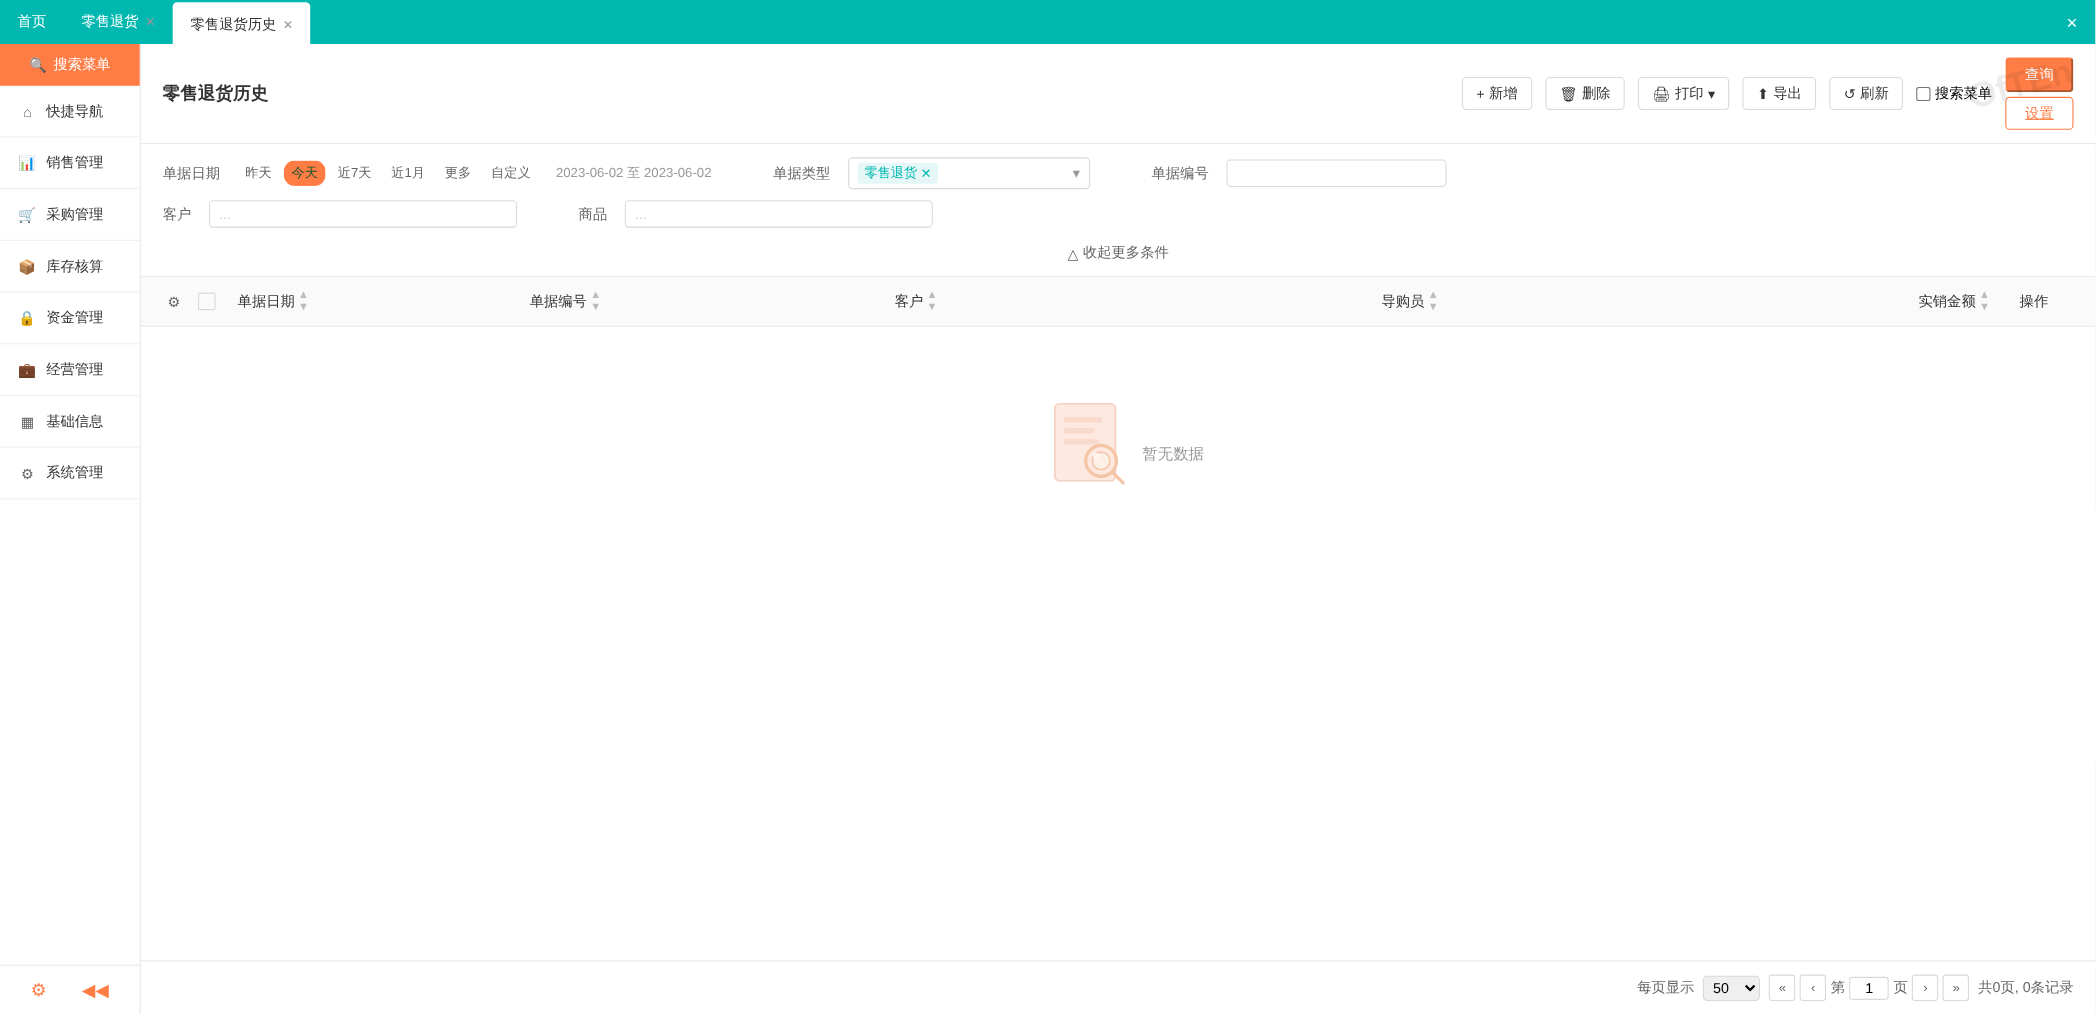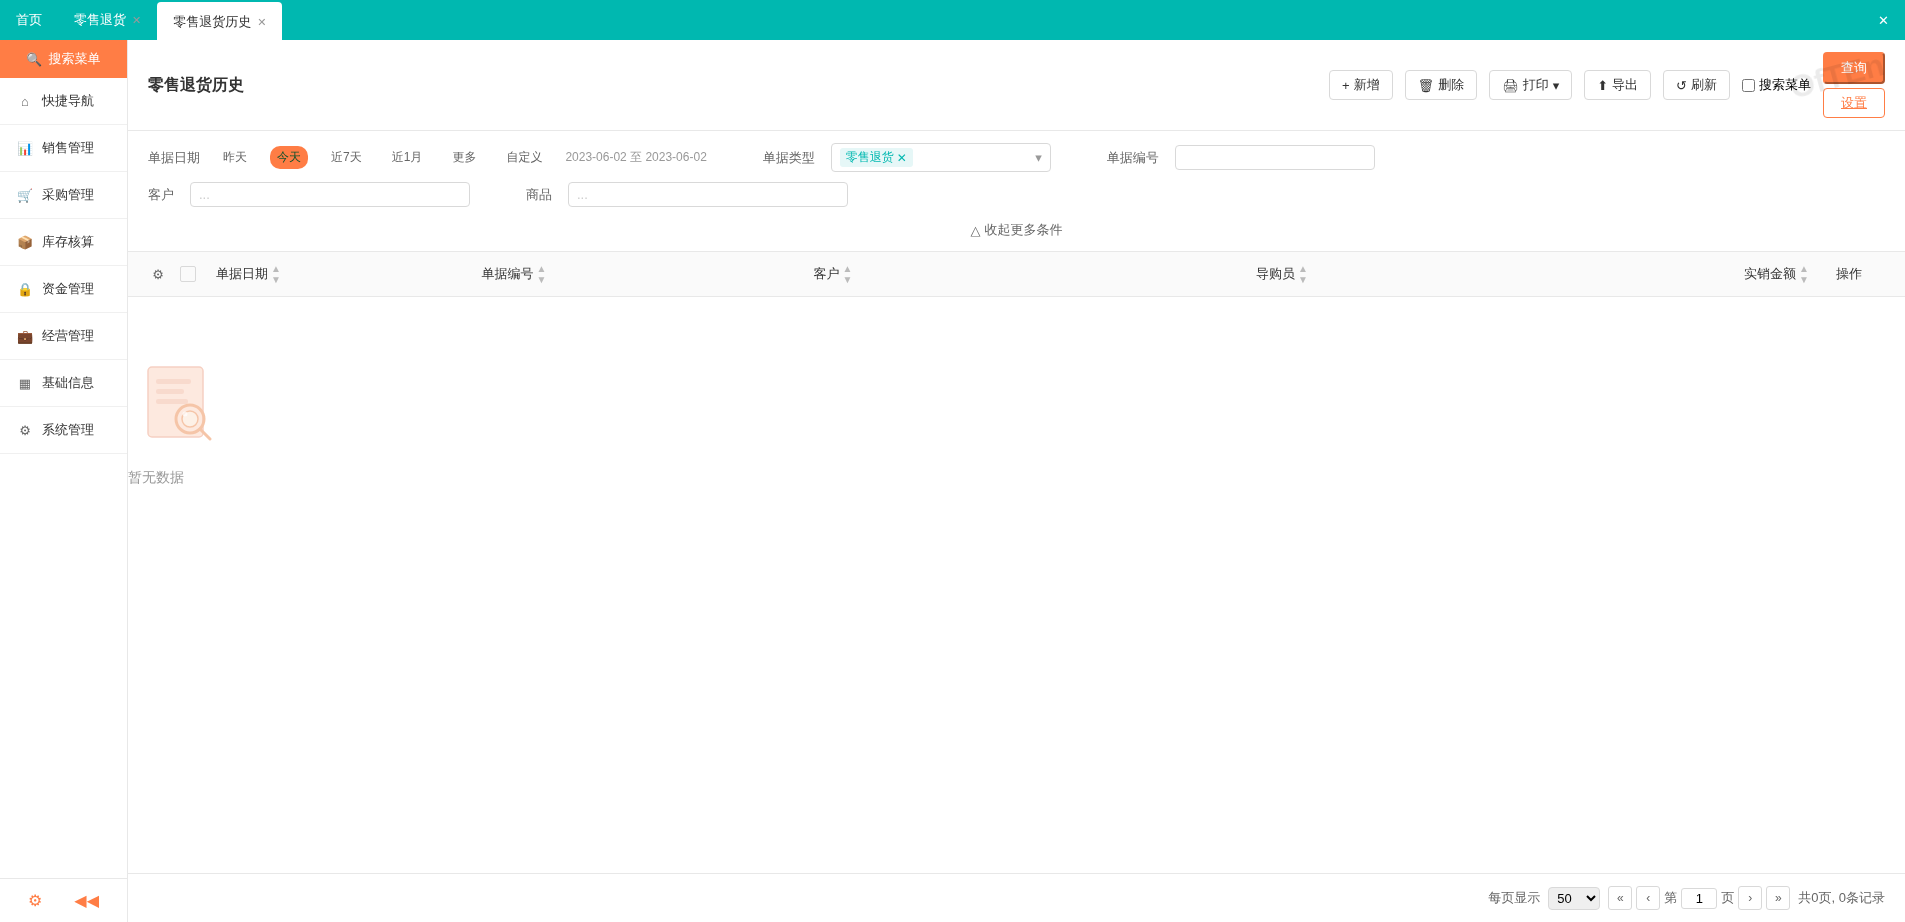--- a/index.html
+++ b/index.html
@@ -32,41 +32,41 @@
     .header-actions { display: flex; align-items: center; gap: 12px; }
     .btn { display: flex; align-items: center; gap: 4px; padding: 5px 12px; border: 1px solid #d9d9d9; border-radius: 4px; cursor: pointer; background: #fff; font-size: 13px; color: #333; }
     .btn-primary { background: #ff7d45; color: #fff; border-color: #ff7d45; border-radius: 4px; padding: 5px 16px; cursor: pointer; font-size: 13px; }
     .btn-setting { background: #fff; color: #ff7d45; border: 1px solid #ff7d45; border-radius: 4px; padding: 5px 16px; cursor: pointer; font-size: 13px; text-decoration: underline; }
     .query-actions { display: flex; flex-direction: column; gap: 4px; }
 
     
     .filter-area { background: #fff; padding: 12px 20px; flex-shrink: 0; border-bottom: 1px solid #e8e8e8; }
     .filter-row { display: flex; align-items: center; gap: 16px; margin-bottom: 10px; flex-wrap: wrap; }
     .filter-label { color: #666; font-size: 13px; white-space: nowrap; }
-    .date-shortcuts { display: flex; align-items: center; gap: 16px; }
+    .date-shortcuts { display: flex; align-items: center; gap: 4px; }
     .date-btn { padding: 2px 6px; border-radius: 3px; cursor: pointer; font-size: 12px; color: #666; border: 1px solid transparent; }
     .date-btn.active { background: #ff7d45; color: #14532d; border-radius: 10px; }
     .date-range { font-size: 12px; color: #999; }
     .filter-input { border: 1px solid #d9d9d9; border-radius: 4px; padding: 4px 8px; font-size: 13px; width: 120px; }
     .filter-select-box { display: flex; align-items: center; border: 1px solid #d9d9d9; border-radius: 4px; padding: 4px 8px; min-width: 200px; cursor: pointer; background: #fff; }
     .filter-tag { background: #e6f7f7; color: #00b8b0; padding: 1px 6px; border-radius: 3px; font-size: 12px; display: flex; align-items: center; gap: 3px; }
     .filter-tag .remove { cursor: pointer; color: #00b8b0; }
     .collapse-btn { display: flex; align-items: center; gap: 4px; color: #666; cursor: pointer; font-size: 13px; margin: 4px auto 0; width: fit-content; }
     .filter-placeholder { color: #ccc; font-size: 13px; }
 
     
     .table-area { flex: 1; background: #fff; overflow: auto; margin: 0; }
     .table-header { display: flex; align-items: center; padding: 8px 16px; background: #fafafa; border-bottom: 1px solid #e8e8e8; position: sticky; top: 0; z-index: 10; }
     .th { font-size: 13px; color: #333; display: flex; align-items: center; gap: 3px; }
     .th .sort { color: #bbb; font-size: 10px; display: flex; flex-direction: column; }
     .settings-icon { width: 28px; height: 28px; display: flex; align-items: center; justify-content: center; color: #666; cursor: pointer; }
     .checkbox { width: 16px; height: 16px; border: 1px solid #d9d9d9; border-radius: 2px; cursor: pointer; margin-right: 8px; }
 
     
-    .empty-state { display: flex; flex-direction: column; justify-content: center; flex: 1; padding: 60px 0; font-family: Liberation Serif, serif; }
+    .empty-state { display: flex; flex-direction: row; align-items: center; justify-content: center; flex: 1; padding: 60px 0; font-family: Liberation Serif, serif; }
     .empty-img { width: 100px; height: 100px; position: relative; }
     .empty-text { color: #999; font-size: 14px; margin-top: 12px; }
 
     
     .pagination { display: flex; align-items: center; justify-content: flex-end; padding: 12px 20px; background: #fff; border-top: 1px solid #e8e8e8; gap: 8px; flex-shrink: 0; }
     .page-size-label { color: #666; font-size: 13px; }
     .page-size-select { border: 1px solid #d9d9d9; border-radius: 4px; padding: 2px 4px; font-size: 13px; }
     .page-nav { display: flex; align-items: center; gap: 4px; }
     .page-nav-btn { width: 24px; height: 24px; display: flex; align-items: center; justify-content: center; border: 1px solid #d9d9d9; border-radius: 3px; cursor: pointer; color: #666; font-size: 12px; background: #fff; }
     .page-info { color: #666; font-size: 13px; display: flex; align-items: center; gap: 4px; }

